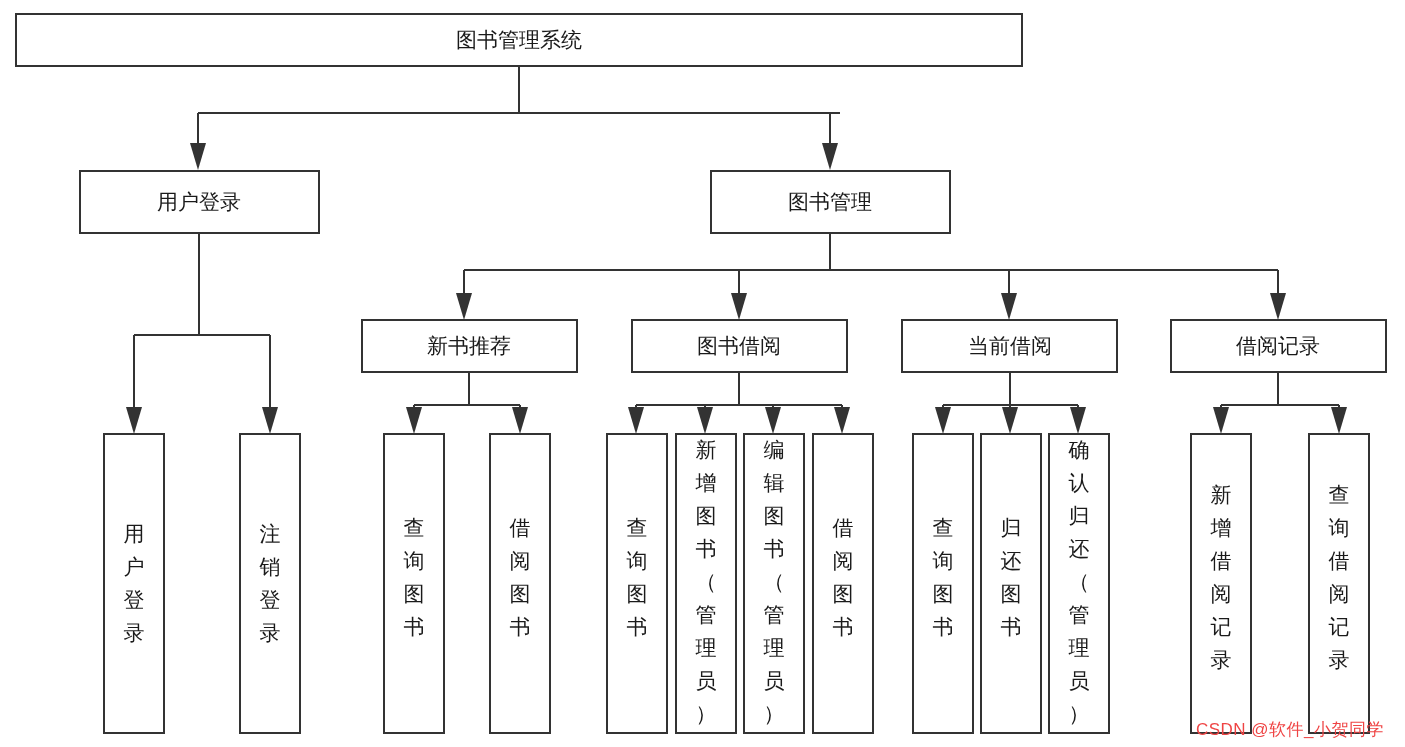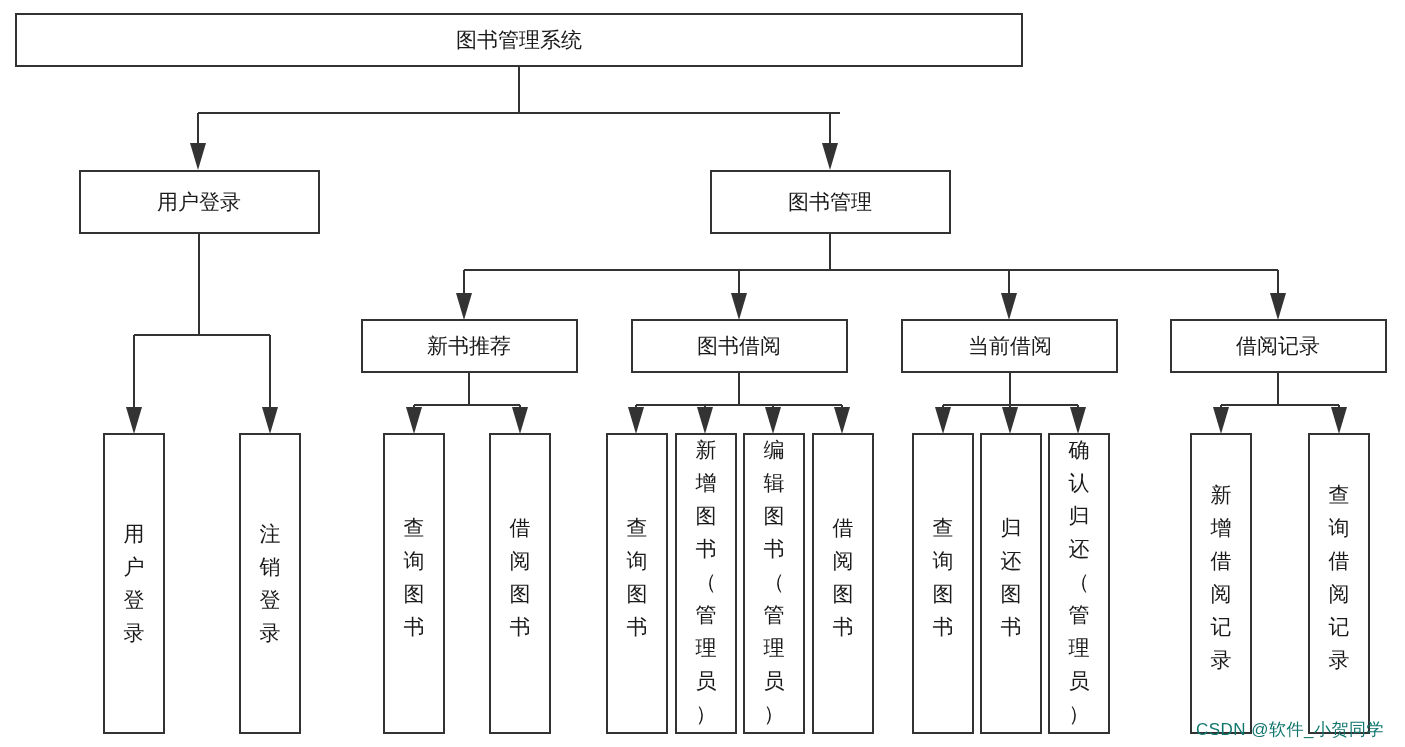--- a/index.html
+++ b/index.html
@@ -55,21 +55,21 @@
     fill: #1a1a1a;
     text-anchor: middle;
     dominant-baseline: middle;
   }
   .watermark-text {
     position: absolute;
     right: 12px;
     bottom: 6px;
     font-family: "Liberation Sans", "DejaVu Sans", sans-serif;
     font-size: 17px;
-    color: #0f766e;
+    color: #ef4444;
     white-space: nowrap;
     letter-spacing: 0.5px;
     user-select: none;
   }
 </style>
 </head>
 <body>
 
 <div id="diagram-root">
 

